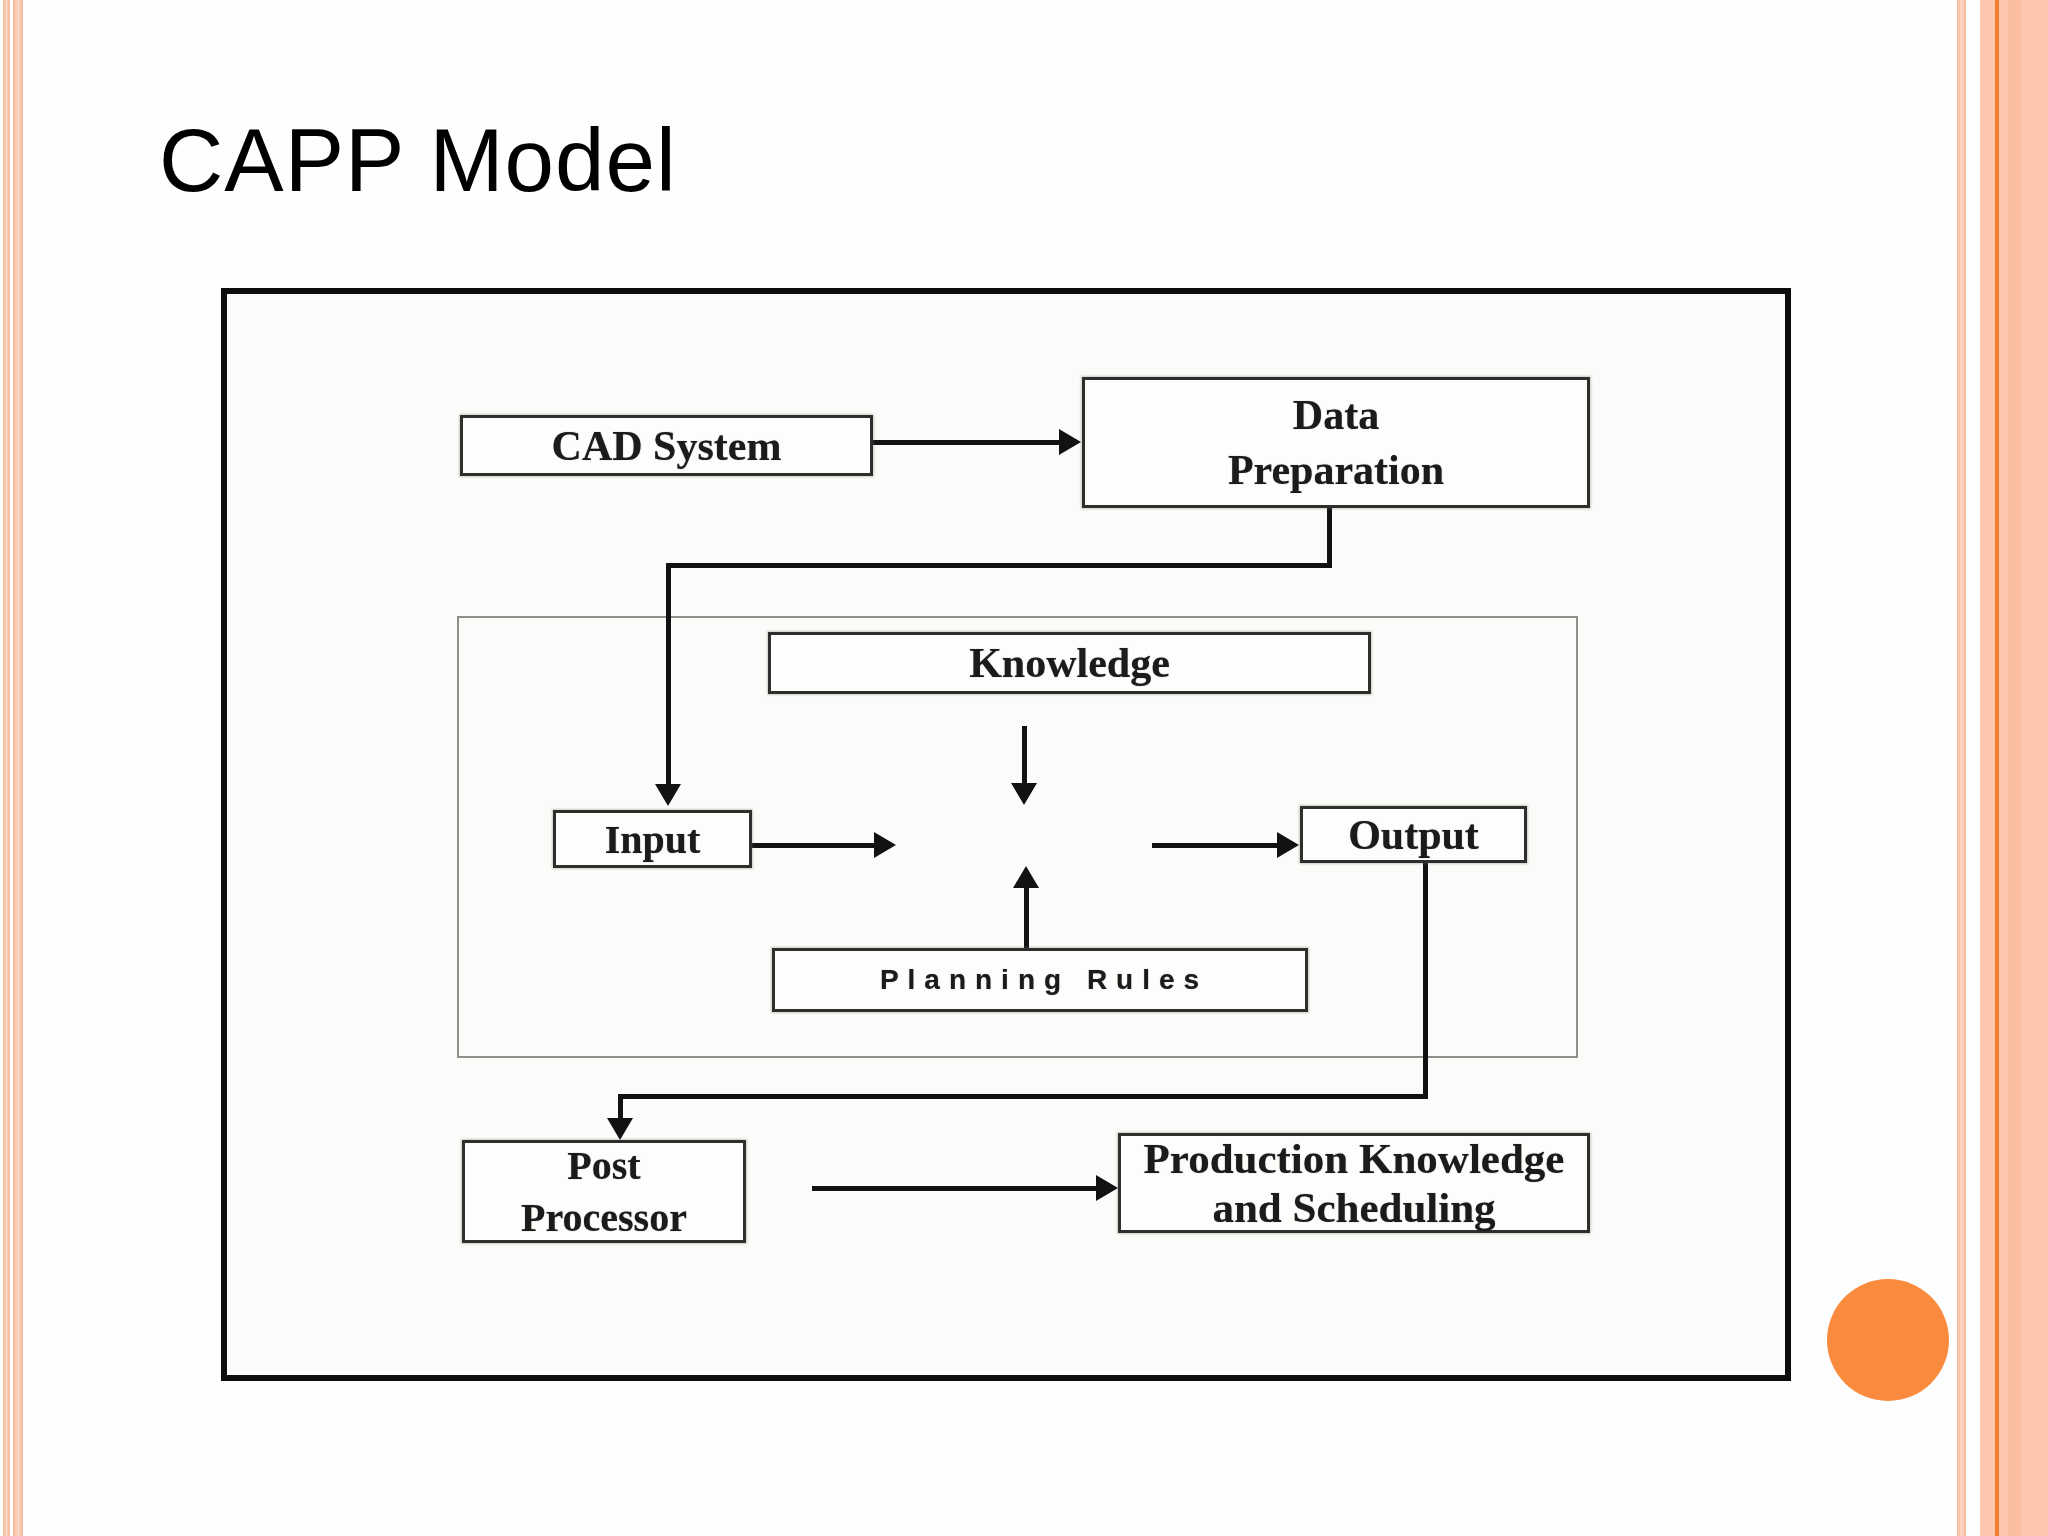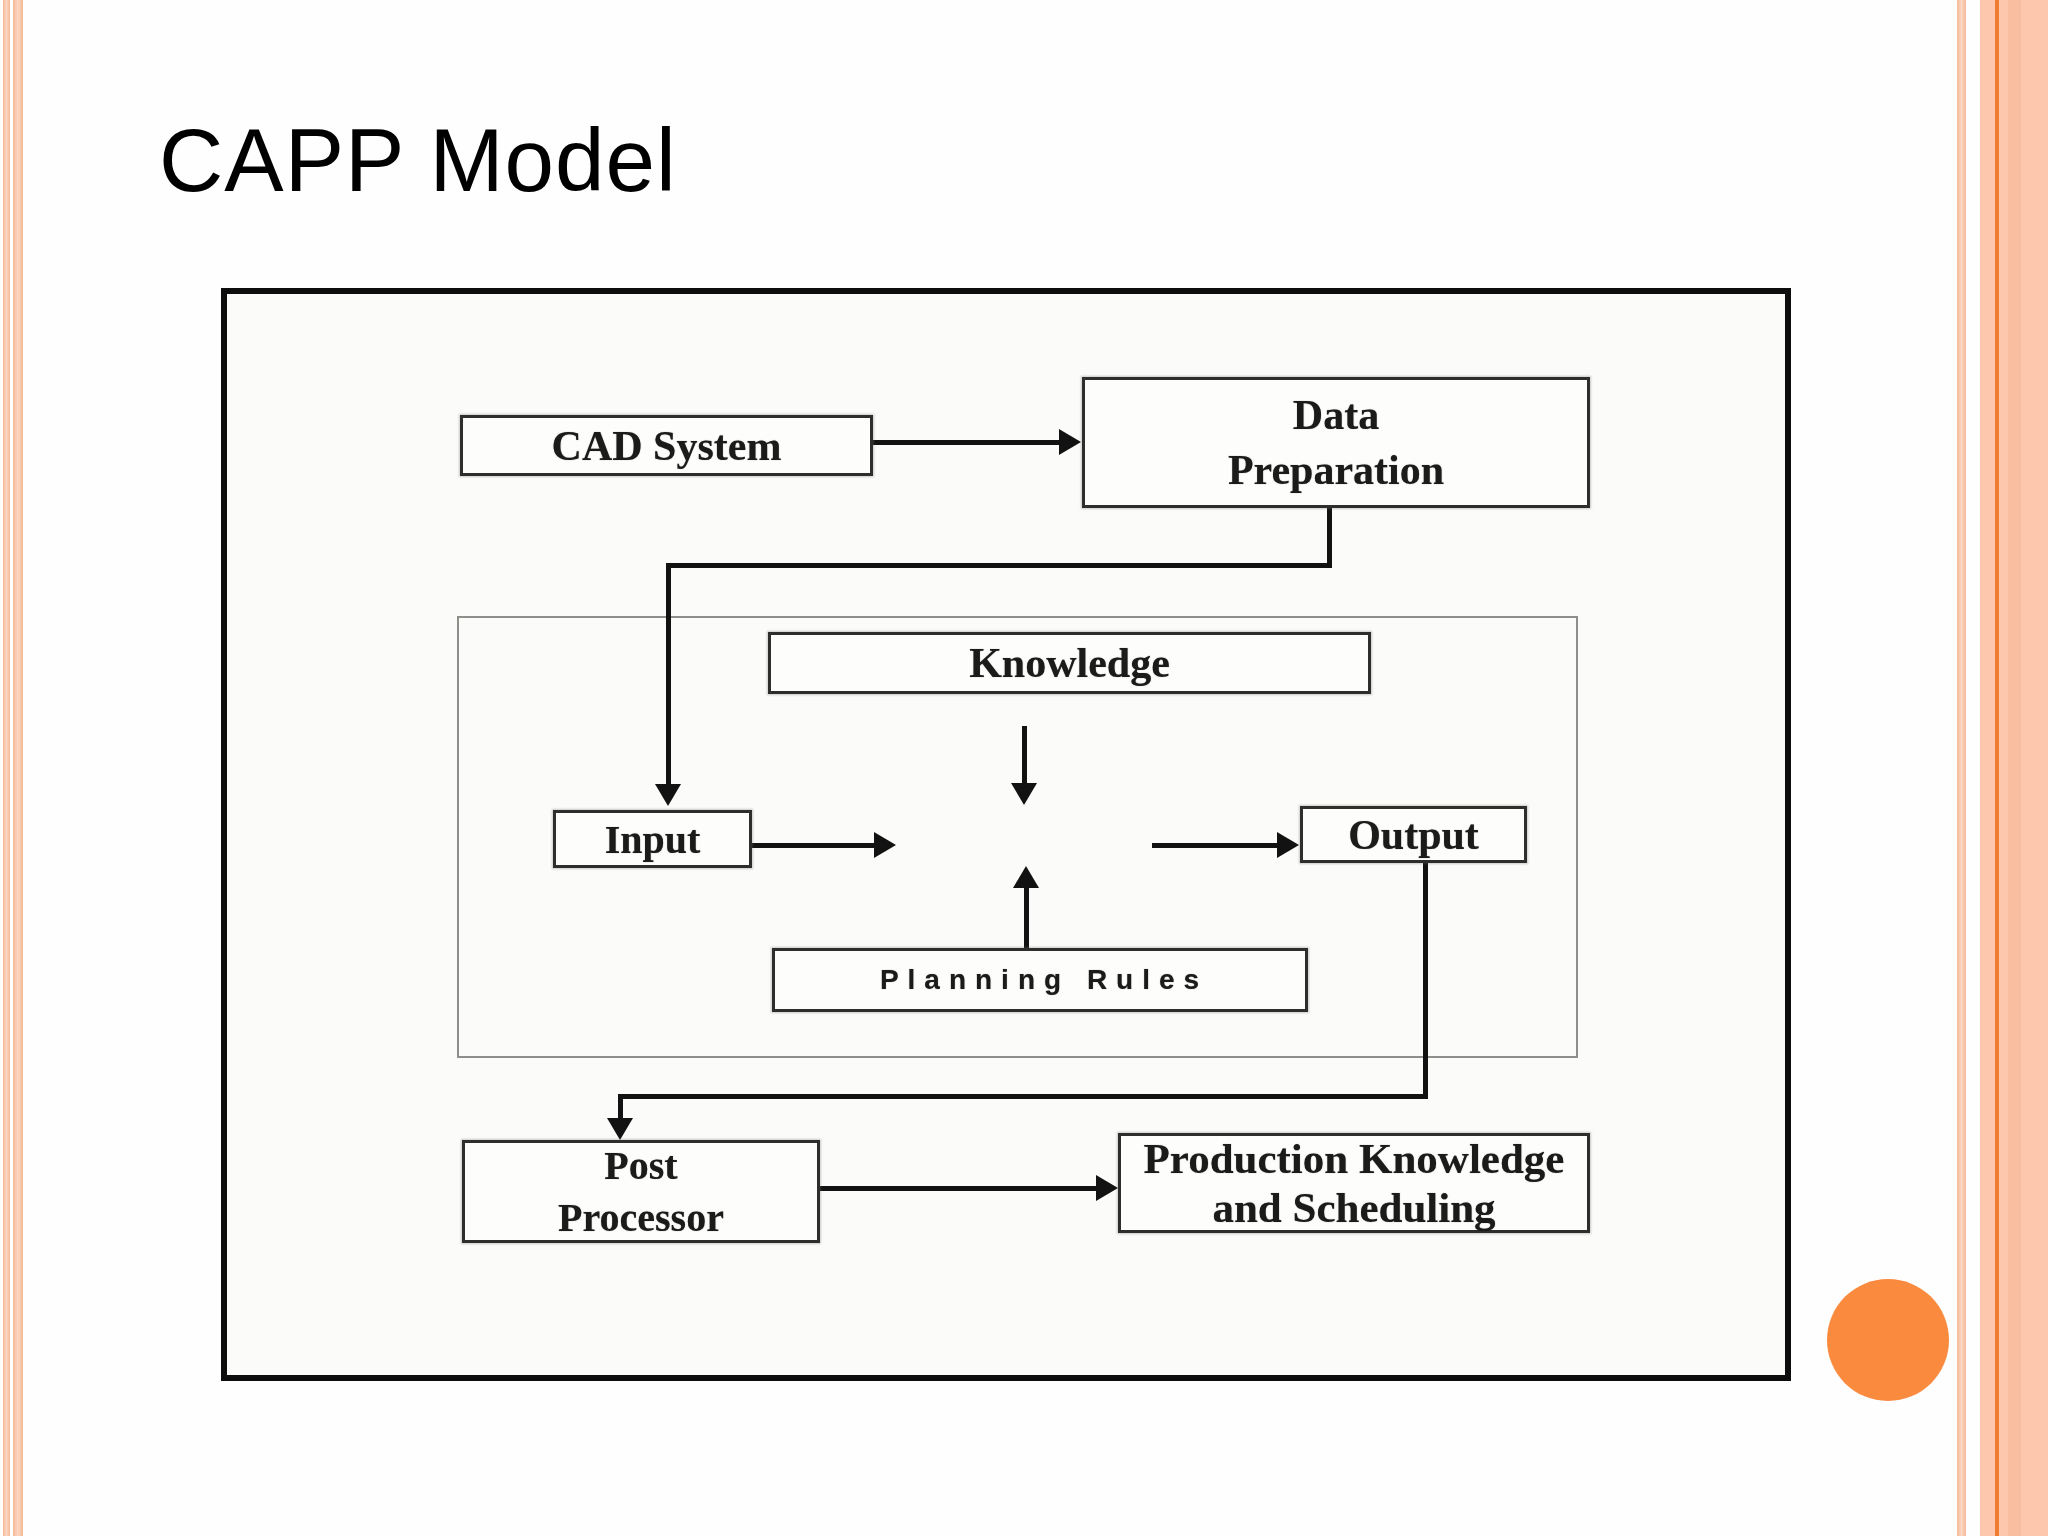--- a/index.html
+++ b/index.html
@@ -53,21 +53,21 @@
   .node-cad{left:460px;top:415px;width:413px;height:61px;font-size:42px;}
   .node-dataprep{left:1082px;top:377px;width:508px;height:131px;font-size:42px;line-height:1.3;}
   .node-knowledge{left:768px;top:632px;width:603px;height:62px;font-size:42px;}
   .node-input{left:553px;top:810px;width:199px;height:58px;font-size:40px;}
   .node-capp{left:897px;top:807px;width:255px;height:59px;font-size:48px;letter-spacing:3px;}
   .node-output{left:1300px;top:806px;width:227px;height:57px;font-size:42px;}
   .node-rules{
     left:772px;top:948px;width:536px;height:64px;
     font-family:Liberation Sans, sans-serif;font-size:28px;letter-spacing:9px;padding-left:8px;
   }
-  .node-post{left:462px;top:1140px;width:358px;height:103px;font-size:40px;line-height:1.3;}
+  .node-post{left:462px;top:1140px;width:284px;height:103px;font-size:40px;line-height:1.3;}
   .node-prod{left:1118px;top:1133px;width:472px;height:100px;font-size:43px;line-height:1.15;}
   
   .cline{position:absolute;background:#121212;}
   
   .ah{position:absolute;width:0;height:0;}
   .ah-right{border-top:13px solid transparent;border-bottom:13px solid transparent;border-left:22px solid #121212;}
   .ah-down{border-left:13px solid transparent;border-right:13px solid transparent;border-top:22px solid #121212;}
   .ah-up{border-left:13px solid transparent;border-right:13px solid transparent;border-bottom:22px solid #121212;}
 </style>
 </head>

